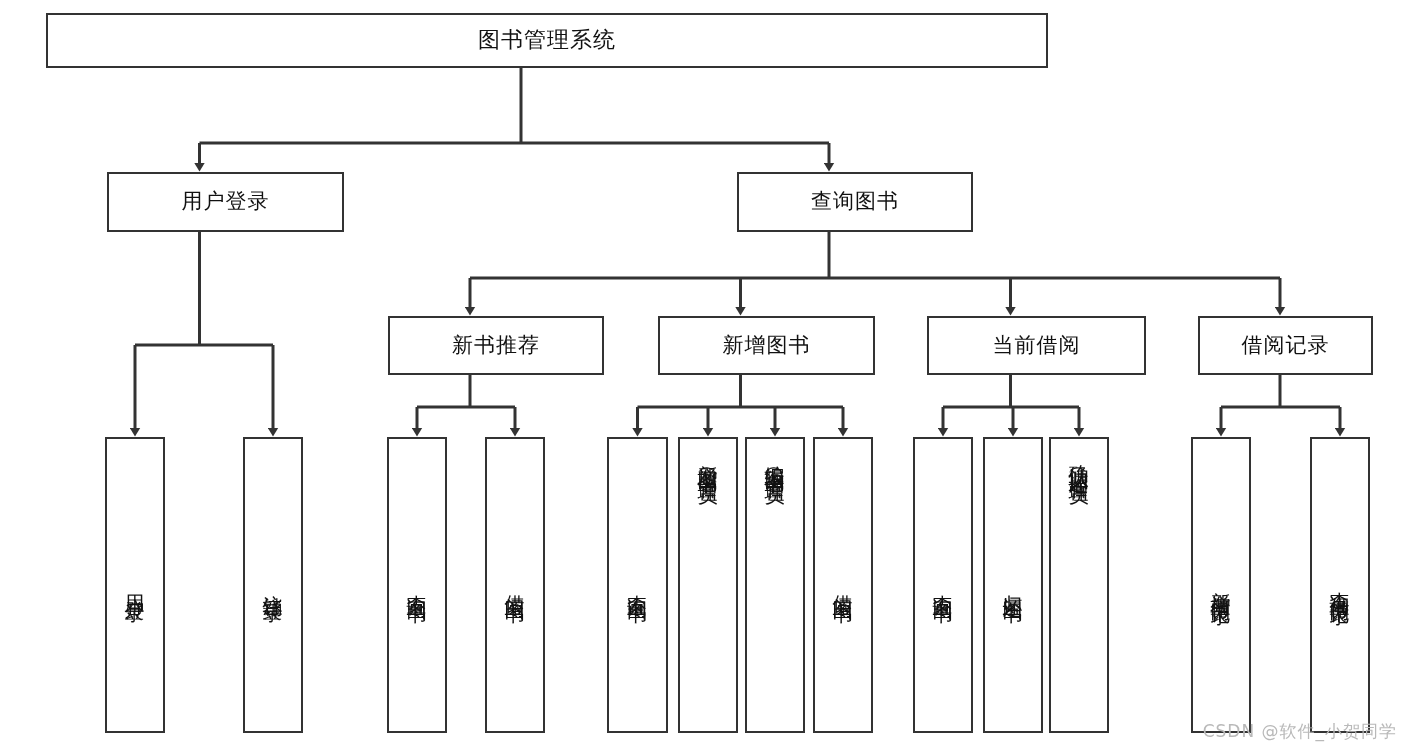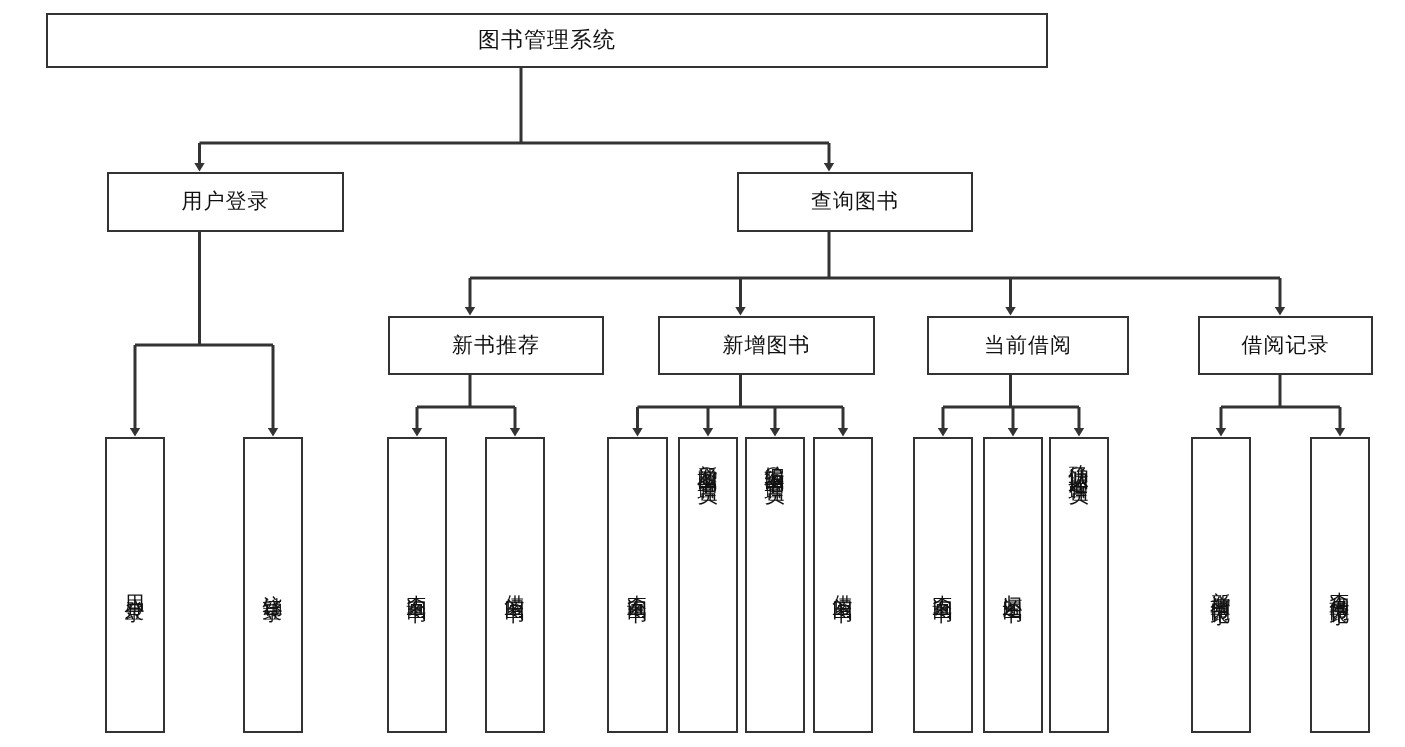--- a/index.html
+++ b/index.html
@@ -125,21 +125,21 @@
       </div>
       <div class="node h" style="left: 711px; top: 172px; width: 236px; height: 60px;">
         <span>查询图书</span>
       </div>
       <div class="node h" style="left: 362px; top: 316px; width: 216px; height: 59px;">
         <span>新书推荐</span>
       </div>
       <div class="node h" style="left: 632px; top: 316px; width: 217px; height: 59px;">
         <span>新增图书</span>
       </div>
-      <div class="node h" style="left: 901px; top: 316px; width: 202px; height: 59px;">
+      <div class="node h" style="left: 901px; top: 316px; width: 219px; height: 59px;">
         <span>当前借阅</span>
       </div>
       <div class="node h" style="left: 1172px; top: 316px; width: 175px; height: 59px;">
         <span>借阅记录</span>
       </div>
       <div class="node leaf leaf-mid" style="left: 105px; top: 437px; width: 60px; height: 296px;">
         <div class="leafwrap">
           <span class="vtext">用户登录</span>
         </div>
       </div>
@@ -197,13 +197,14 @@
         <div class="leafwrap">
           <span class="vtext">新增借阅记录</span>
         </div>
       </div>
       <div class="node leaf leaf-mid" style="left: 1310px; top: 437px; width: 60px; height: 296px;">
         <div class="leafwrap">
           <span class="vtext">查询借阅记录</span>
         </div>
       </div>
     </div>
+  <div id="watermark">CSDN @软件_小贺同学</div>
 </div>
 
 </body></html>

